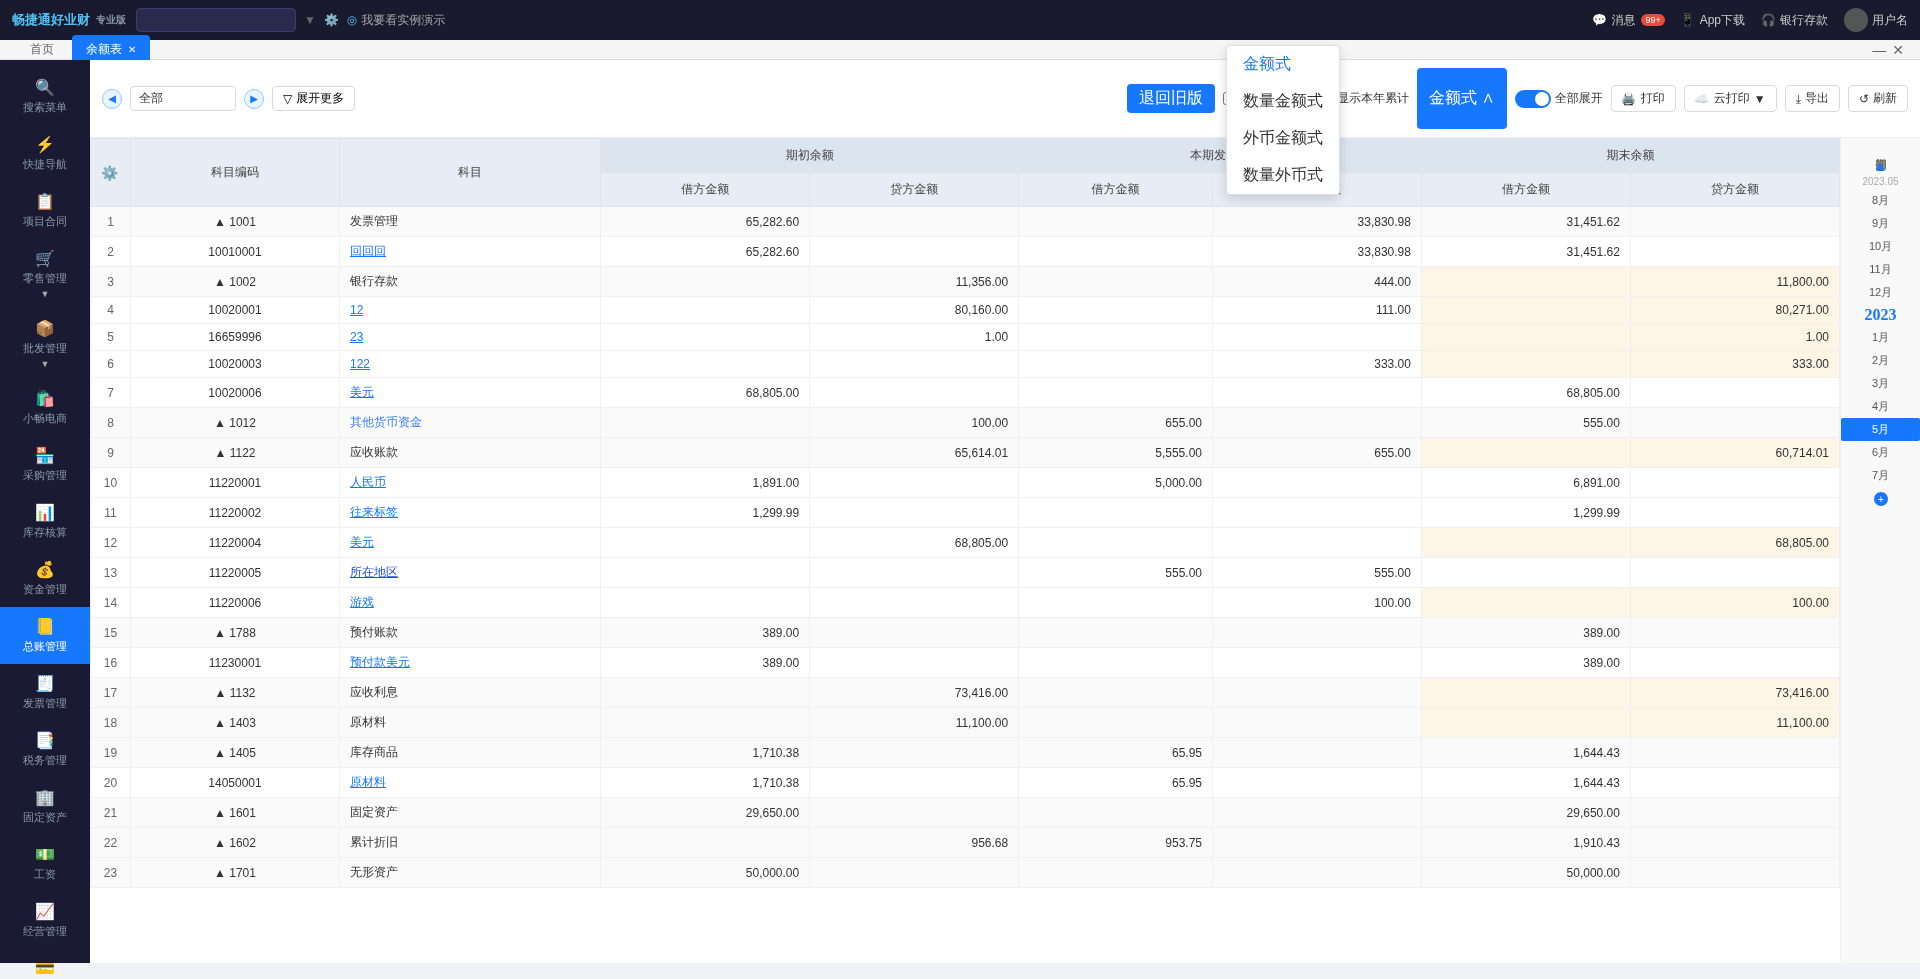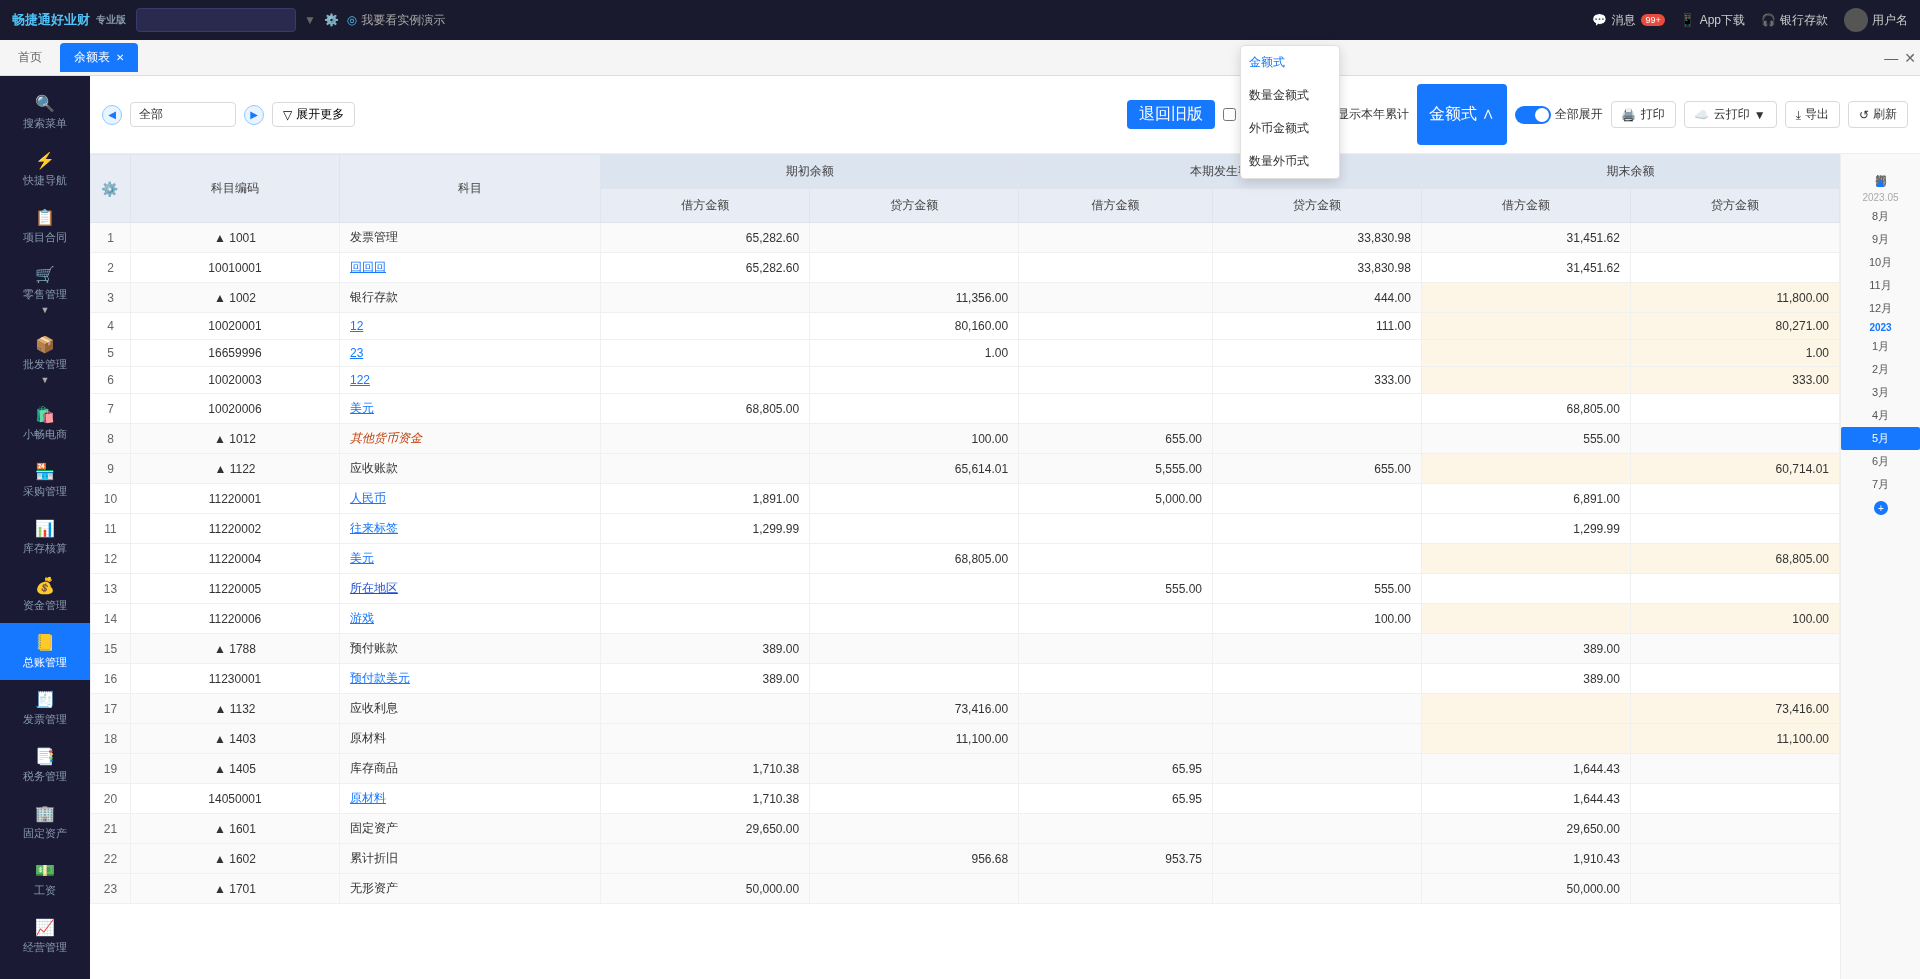--- a/index.html
+++ b/index.html
@@ -9,21 +9,21 @@
     .top-bar { height: 40px; background: #1a1a2e; display: flex; align-items: center; padding: 0 12px; gap: 10px; }
     .top-bar-logo { color: #4fc3f7; font-size: 13px; font-weight: bold; display: flex; align-items: center; gap: 6px; }
     .top-bar-center { flex: 1; display: flex; align-items: center; gap: 8px; }
     .top-bar-search { background: #2a2a4e; border: 1px solid #3a3a6e; border-radius: 4px; color: #aaa; padding: 4px 10px; width: 160px; font-size: 12px; }
     .top-bar-demo { color: #aaa; font-size: 12px; display: flex; align-items: center; gap: 4px; cursor: pointer; }
     .top-bar-right { display: flex; align-items: center; gap: 16px; color: #ccc; font-size: 12px; }
     .top-bar-right .icon-btn { display: flex; align-items: center; gap: 4px; cursor: pointer; }
     .notif-badge { background: #e74c3c; color: white; font-size: 9px; padding: 1px 4px; border-radius: 8px; margin-left: 2px; }
 
     
-    .tab-bar { height: 36px; background: #f5f5f5; border-bottom: 1px solid #ddd; display: flex; align-items: center; padding: 0 4px; gap: 4px; }
+    .tab-bar { height: 20px; background: #f5f5f5; border-bottom: 1px solid #ddd; display: flex; align-items: center; padding: 0 16px; gap: 4px; }
     .tab-item { padding: 6px 14px; border-radius: 4px 4px 0 0; font-size: 12px; cursor: pointer; display: flex; align-items: center; gap: 6px; }
     .tab-item.home { background: transparent; color: #666; }
     .tab-item.active { background: #1677ff; color: white; }
     .tab-close { font-size: 10px; cursor: pointer; }
     .tab-bar-right { margin-left: auto; display: flex; gap: 6px; }
     .tab-bar-right span { cursor: pointer; color: #666; font-size: 14px; }
 
     
     .main-layout { display: flex; height: calc(979px - 40px - 36px); }
 
@@ -70,21 +70,21 @@
 
     
     .period-panel { width: 80px; background: #f9f9f9; border-left: 1px solid #eee; display: flex; flex-direction: column; align-items: center; padding: 8px 0; font-size: 11px; overflow-y: auto; }
     .period-month { padding: 4px 0; cursor: pointer; width: 100%; text-align: center; color: #555; }
     .period-month.current { background: #1677ff; color: white; border-radius: 2px; }
     .period-scroll-up { color: #1677ff; cursor: pointer; font-size: 14px; text-align: center; }
     .period-scroll-down { color: #aaa; cursor: pointer; font-size: 14px; text-align: center; }
 
     
     .dropdown-menu { position: absolute; background: white; border: 1px solid #e0e0e0; border-radius: 4px; box-shadow: 0 4px 12px rgba(0,0,0,0.15); z-index: 100; min-width: 100px; top: 45px; right: 580px; }
-    .dropdown-item { padding: 8px 8px; cursor: pointer; font-size: 12px; color: #333; }
+    .dropdown-item { padding: 8px 16px; cursor: pointer; font-size: 16px; color: #333; }
     .dropdown-item.active { color: #1677ff; font-weight: 500; }
   </style>
 </head>
 <body>
 
 <div class="top-bar">
   <div class="top-bar-logo">
     <span>畅捷通好业财</span>
     <span style="color:#8899aa;font-size:10px;">专业版</span>
   </div>
@@ -358,21 +358,21 @@
                 <td class="col-amount">68,805.00</td>
                 <td class="col-amount"></td>
                 <td class="col-amount"></td>
                 <td class="col-amount"></td>
                 <td class="col-amount">68,805.00</td>
                 <td class="col-amount"></td>
               </tr>
               <tr class="row-parent">
                 <td class="col-no">8</td>
                 <td class="col-code">▲ 1012</td>
-                <td style="color:#c2410c;font-weight:500;font-style:italic;">其他货币资金</td>
+                <td style="color:#3b82f6;font-weight:500;">其他货币资金</td>
                 <td class="col-amount"></td>
                 <td class="col-amount">100.00</td>
                 <td class="col-amount">655.00</td>
                 <td class="col-amount"></td>
                 <td class="col-amount">555.00</td>
                 <td class="col-amount"></td>
               </tr>
               <tr class="row-parent">
                 <td class="col-no">9</td>
                 <td class="col-code">▲ 1122</td>
@@ -544,21 +544,21 @@
 
       <div class="period-panel">
         <div style="font-size:11px;color:#666;writing-mode:vertical-rl;text-orientation:mixed;padding:4px 0 8px;">期间选择</div>
         <div class="period-scroll-up">▲</div>
         <div style="font-size:10px;color:#aaa;padding:2px 0;">2023.05</div>
         <div class="period-month">8月</div>
         <div class="period-month">9月</div>
         <div class="period-month">10月</div>
         <div class="period-month">11月</div>
         <div class="period-month">12月</div>
-        <div style="font-size:10px;color:#1677ff;font-weight:bold;padding:2px 0;">2023</div>
+        <div style="font-size:16px;color:#1677ff;font-weight:bold;padding:2px 0;font-family:Liberation Serif, serif;">2023</div>
         <div class="period-month">1月</div>
         <div class="period-month">2月</div>
         <div class="period-month">3月</div>
         <div class="period-month">4月</div>
         <div class="period-month current">5月</div>
         <div class="period-month">6月</div>
         <div class="period-month">7月</div>
         <div class="period-scroll-down" style="margin-top:4px;color:#1677ff;cursor:pointer;">
           <svg width="16" height="16" viewBox="0 0 16 16">
               <circle cx="8" cy="8" r="7" fill="#1677ff"></circle>

